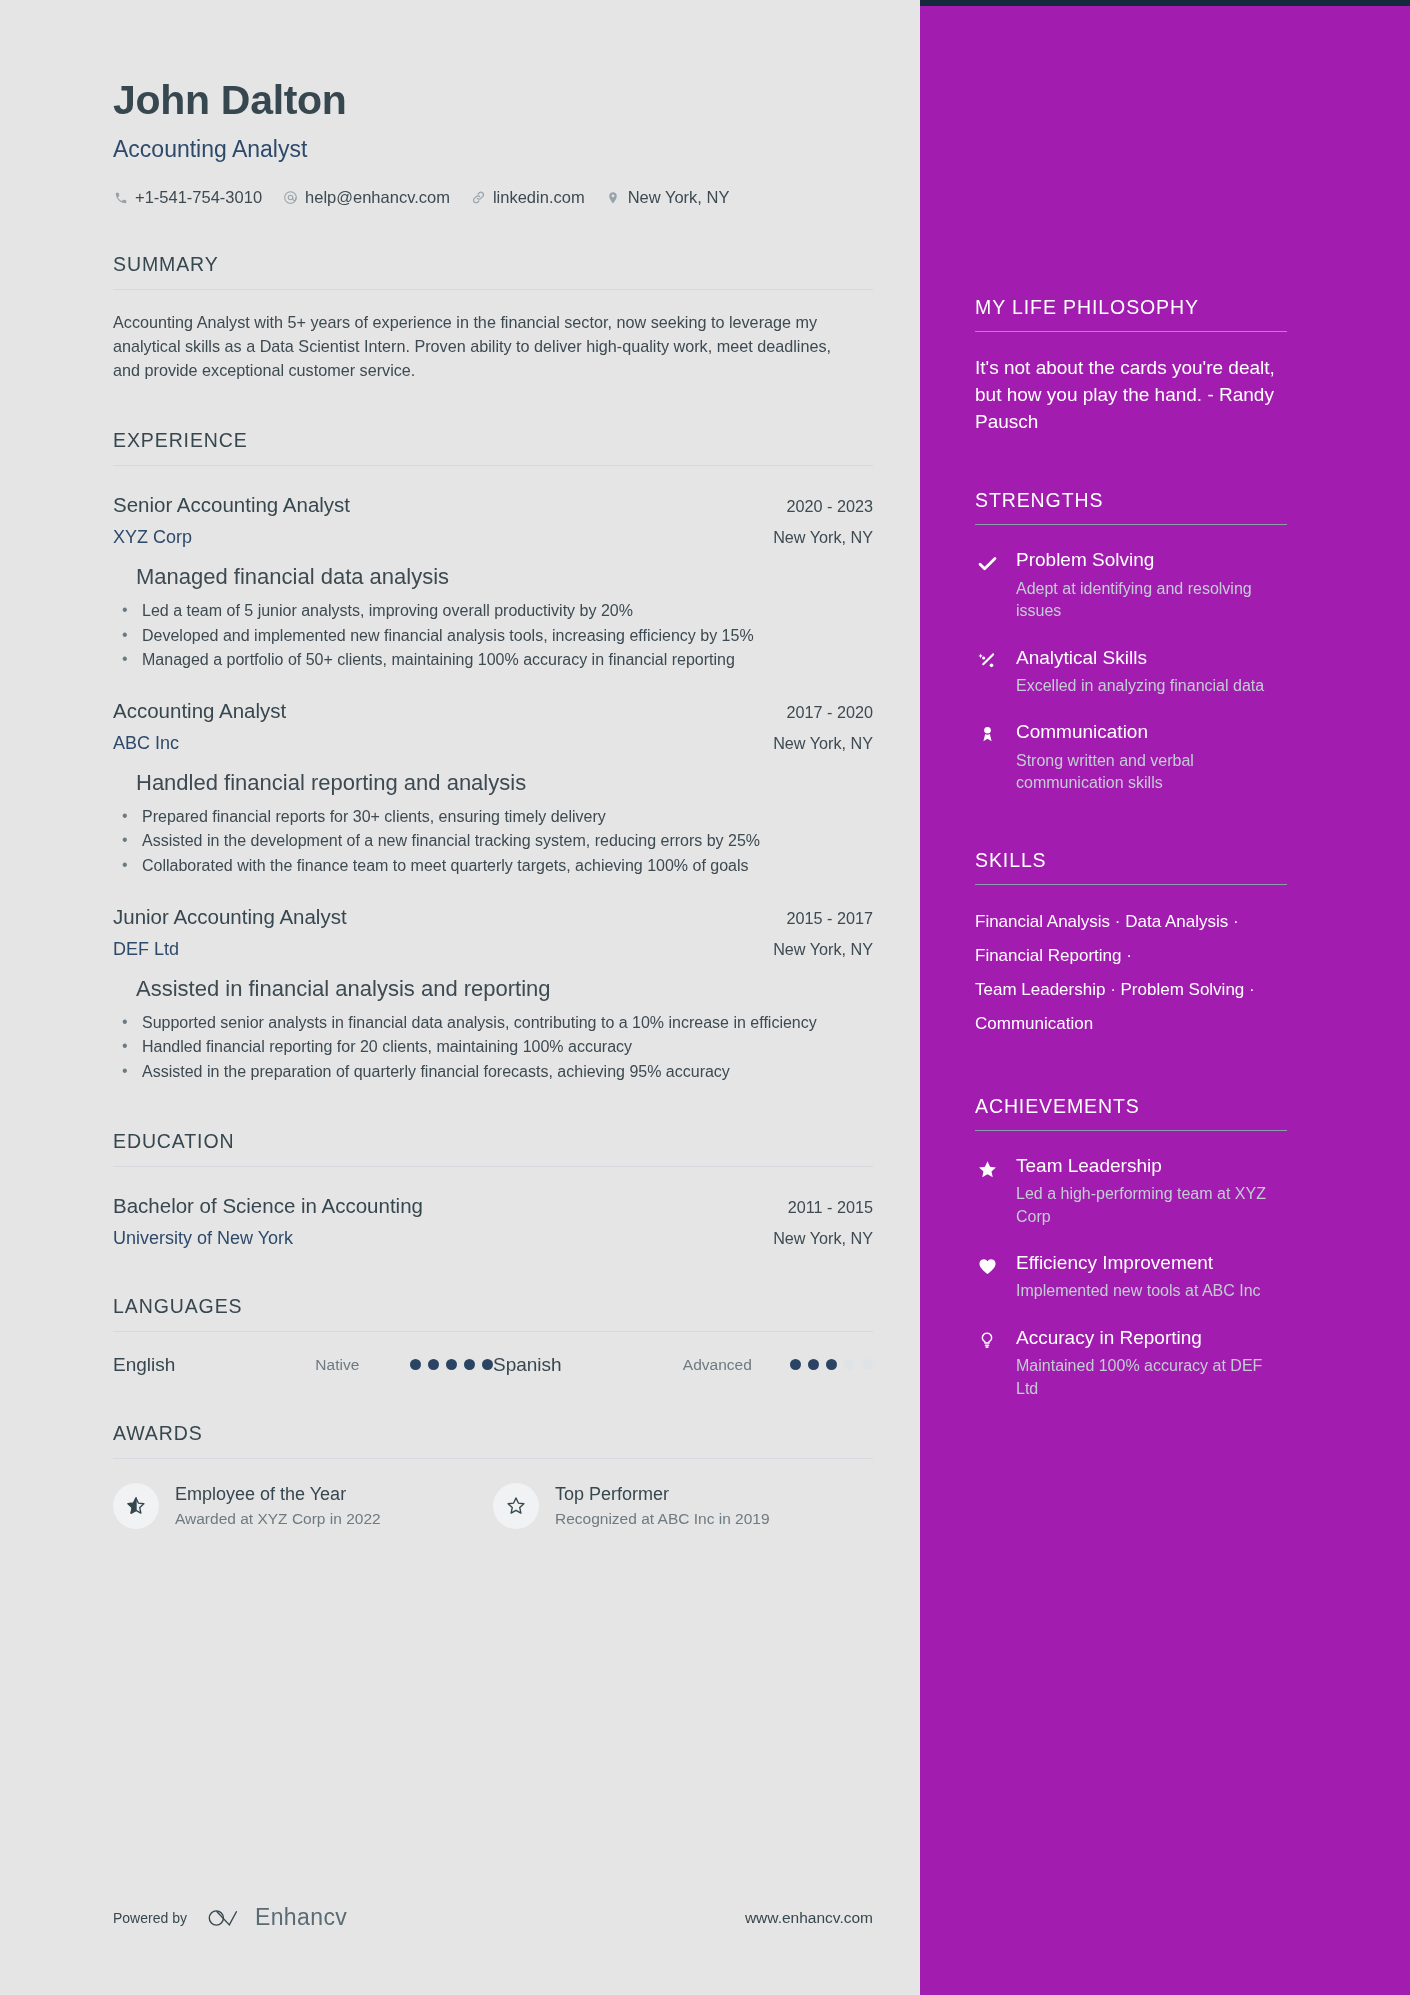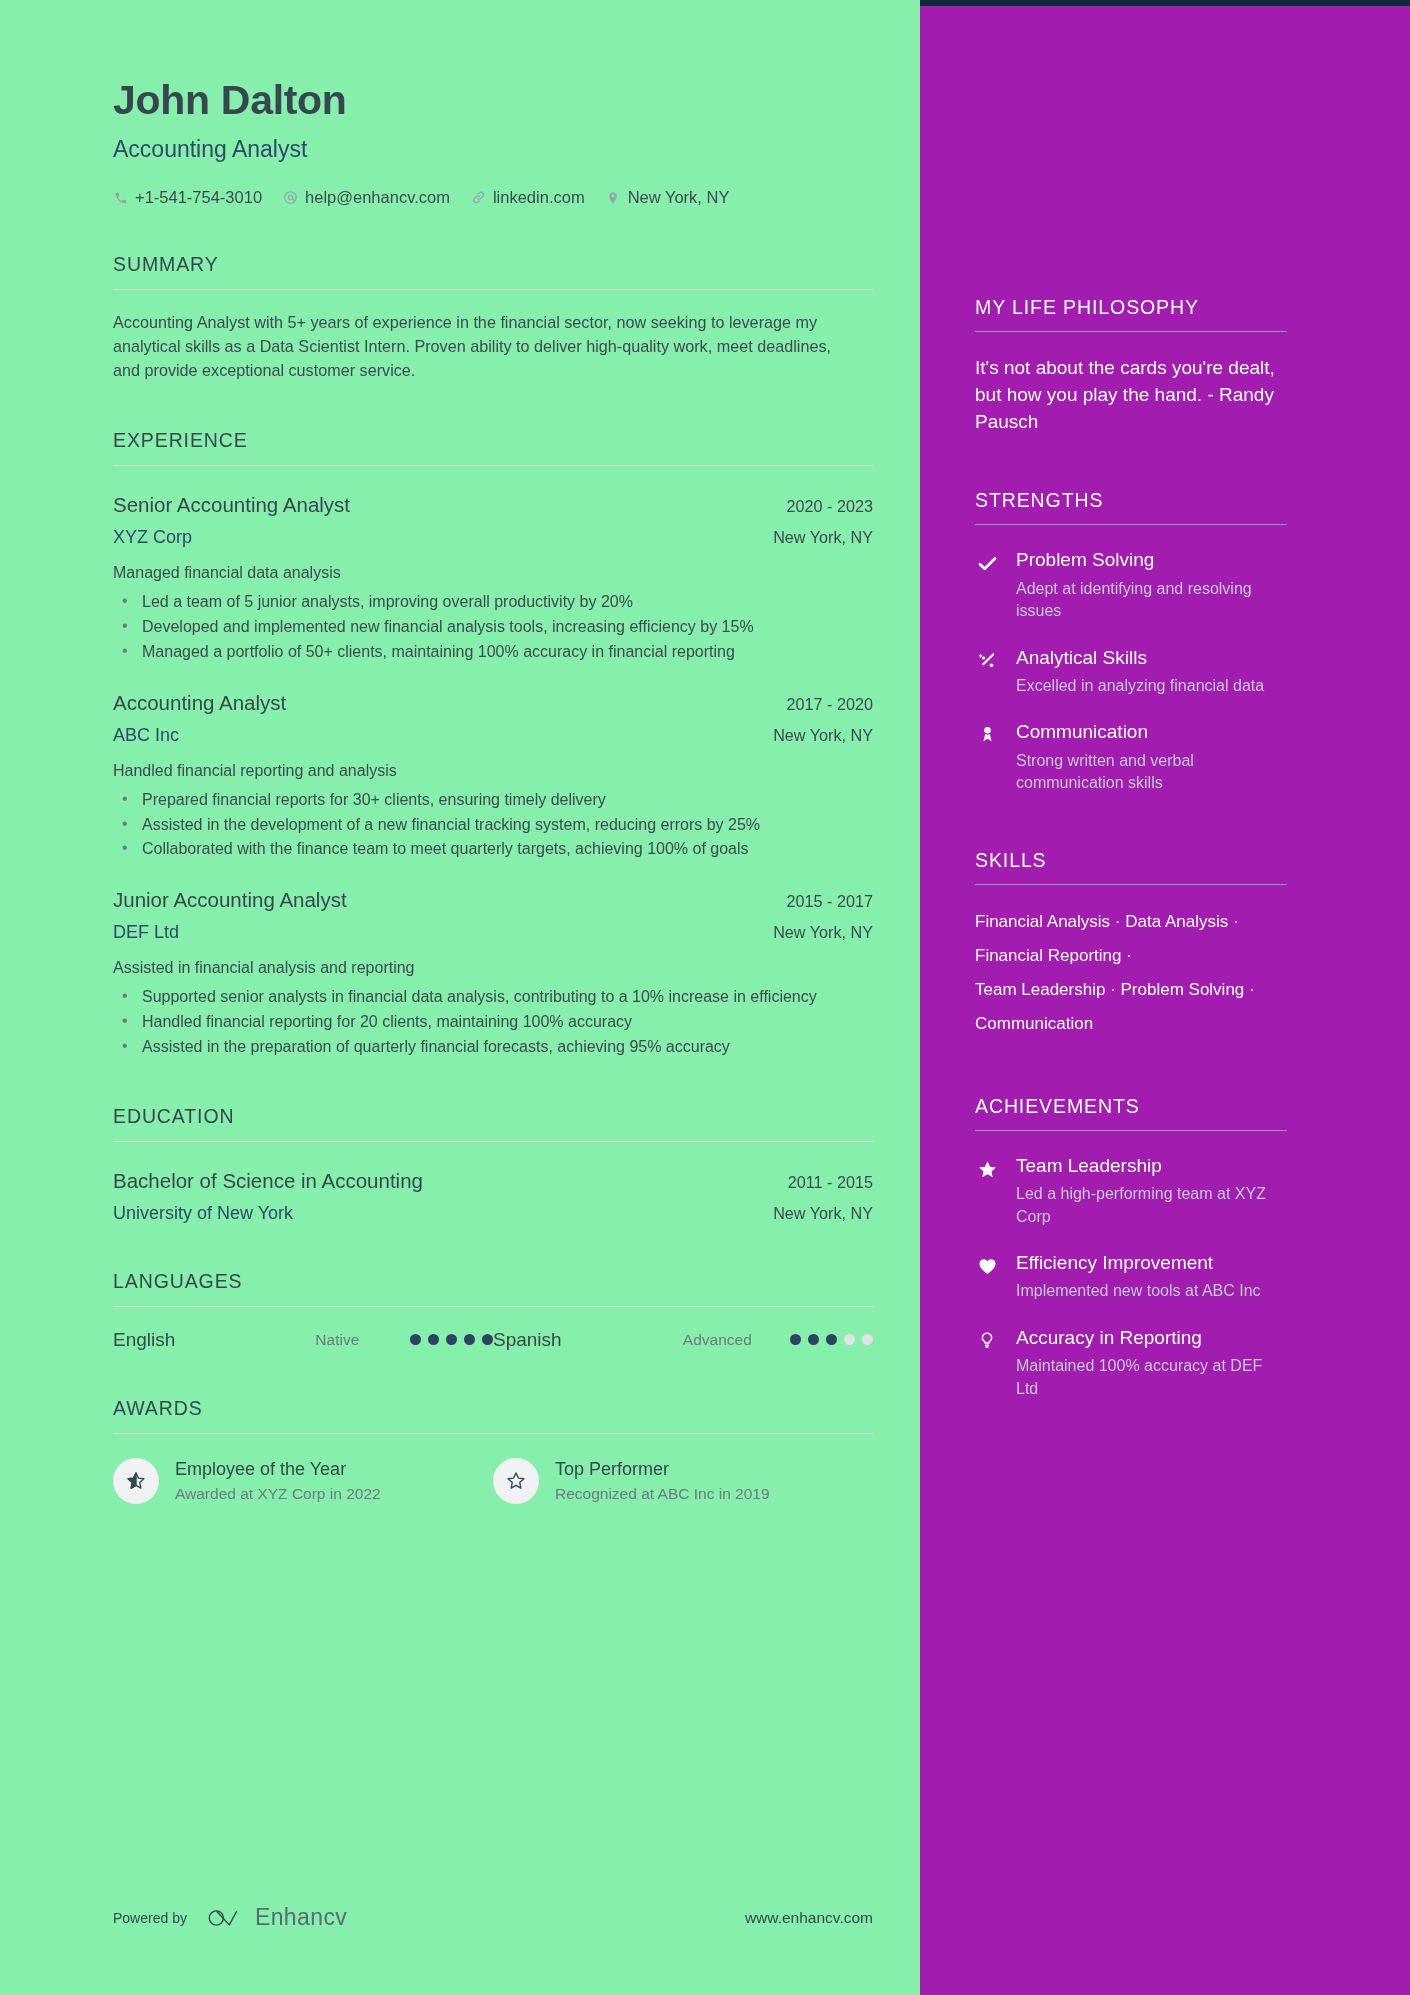--- a/index.html
+++ b/index.html
@@ -17,21 +17,21 @@
     width: 1410px;
     height: 1995px;
     display: flex;
     background: #ffffff;
   }
 
   
   .main {
     width: 920px;
     padding: 78px 0 0 113px;
-    background: #86efac;
+    background: #e5e5e5;
   }
 
   .name {
     font-size: 41px;
     font-weight: bold;
     color: #37474f;
     letter-spacing: -0.3px;
     line-height: 1.1;
   }
 
@@ -114,24 +114,25 @@
   }
   .entry-org {
     font-size: 18px;
     color: #2e4a6b;
   }
   .entry-loc {
     font-size: 16.2px;
     color: #3d4a52;
   }
   .entry-desc {
-    font-size: 16px;
+    font-size: 22px;
     color: #3d4a52;
     margin-top: 14px;
     line-height: 1.4;
+    margin-left: 23px;
   }
   .bullets { margin-top: 7px; list-style: none; }
   .bullets li {
     position: relative;
     padding-left: 29px;
     font-size: 16px;
     color: #3d4a52;
     line-height: 1.42;
     margin-top: 2px;
   }

